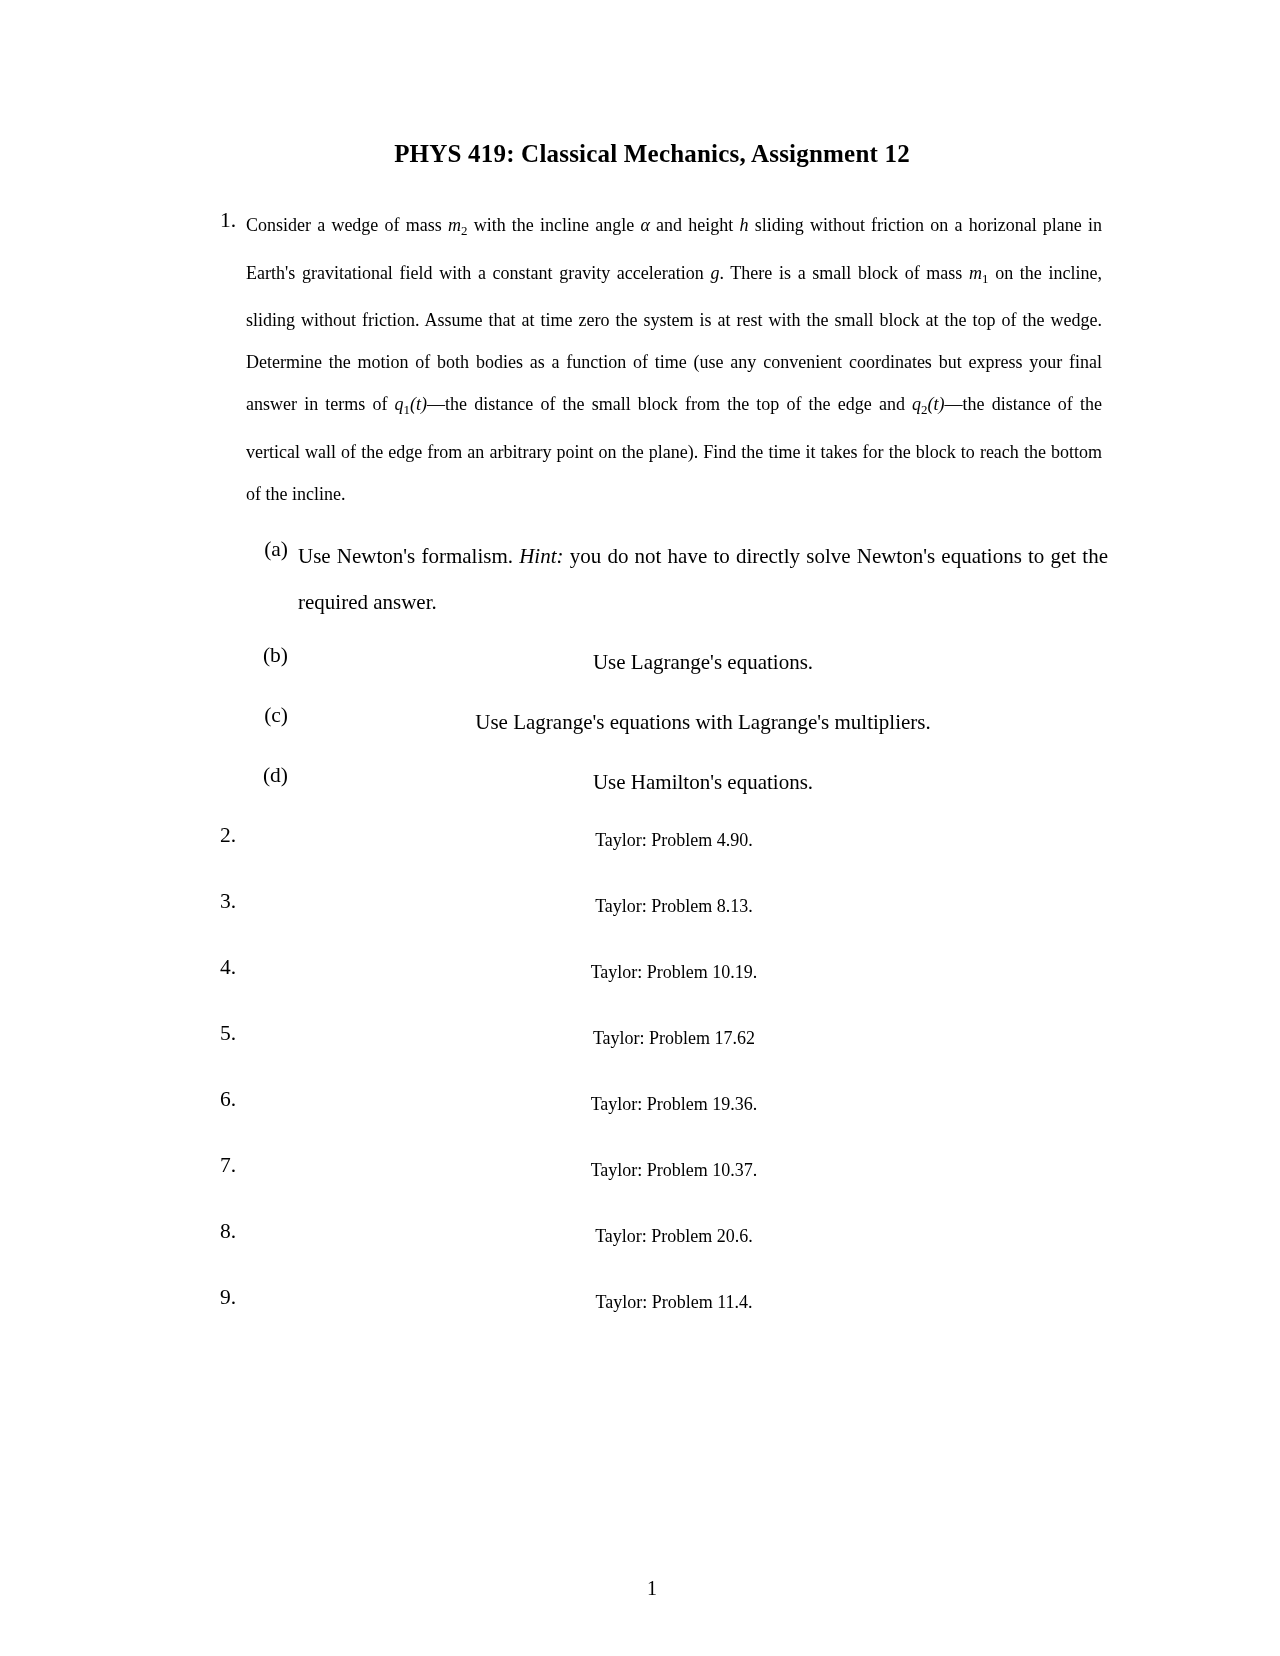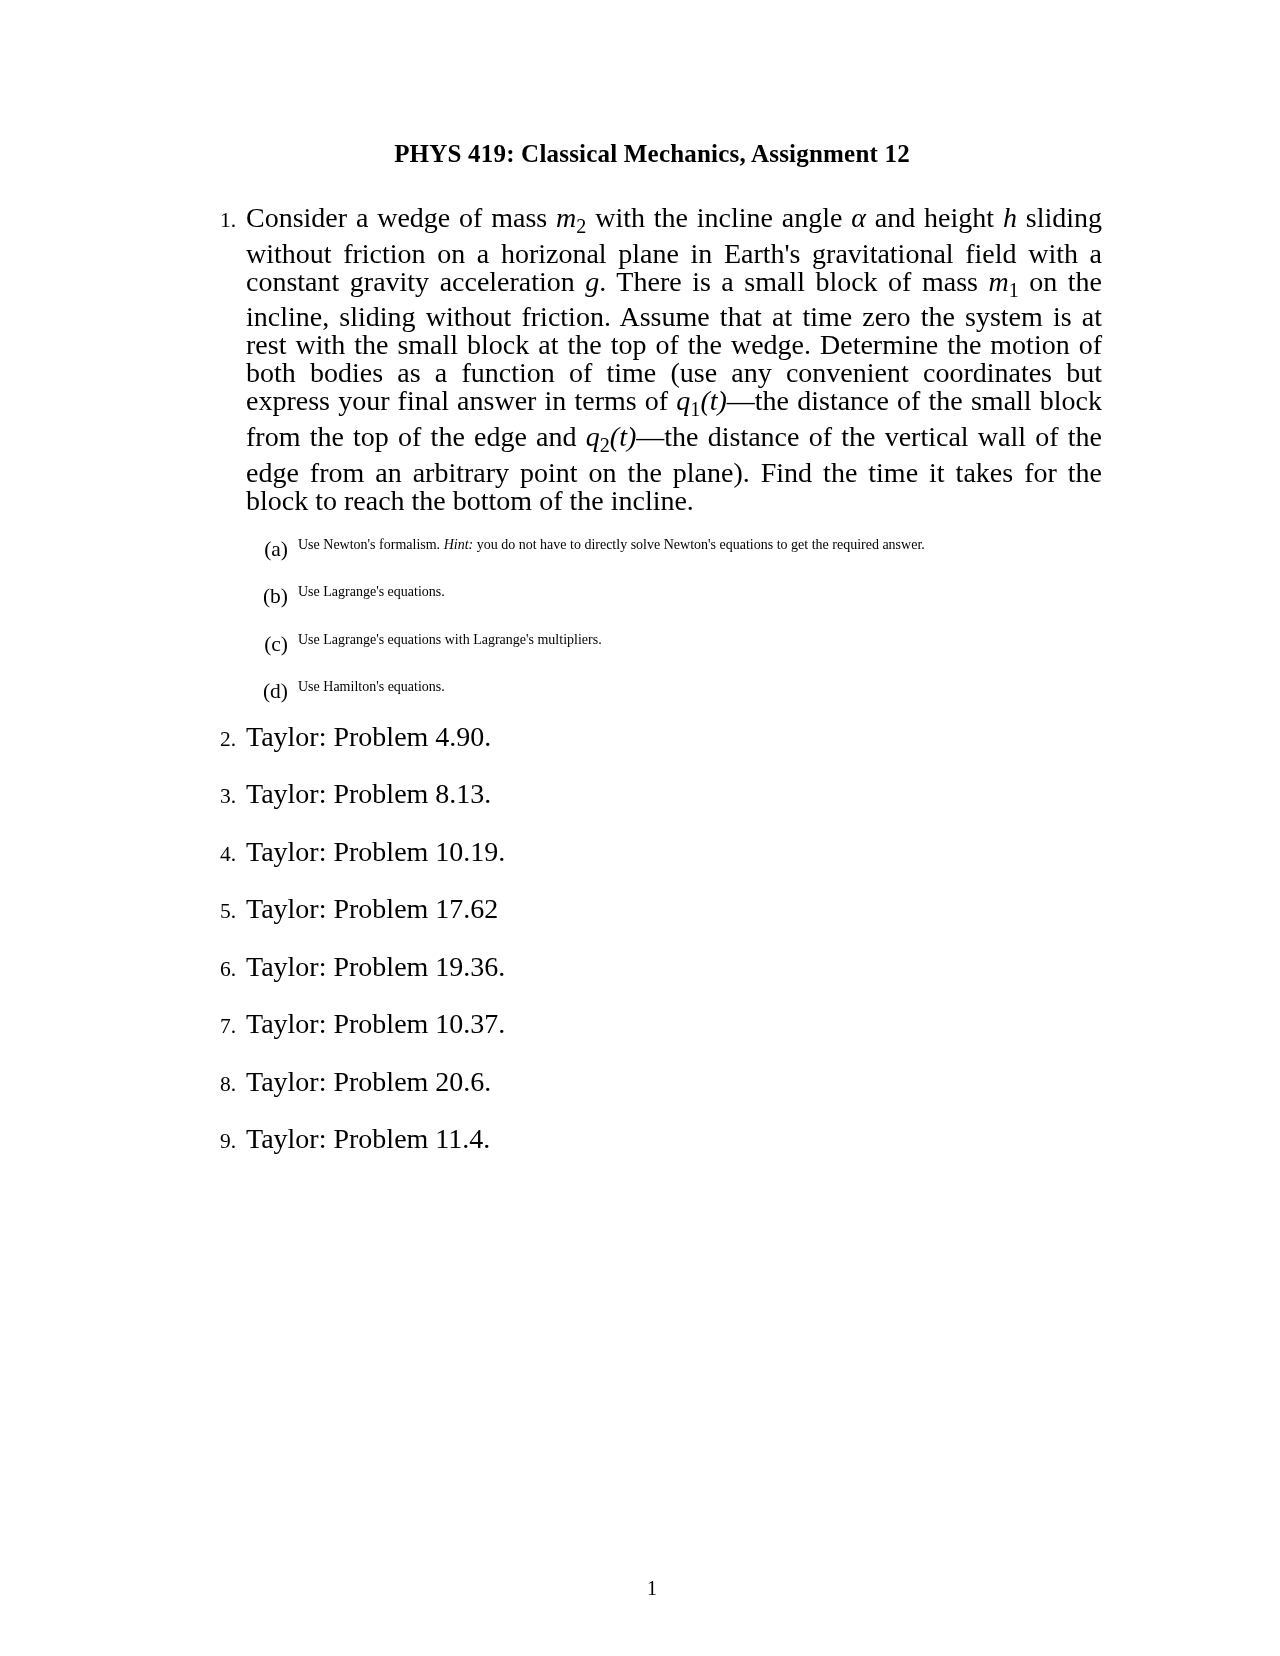--- a/index.html
+++ b/index.html
@@ -52,22 +52,22 @@
   .item .num {
     width: 34px;
     flex: none;
     text-align: right;
     font-size: 21.5px;
     line-height: 33.5px;
     padding-right: 10px;
   }
   .item .body {
     flex: 1;
-    font-size: 28px;
-    line-height: 28px;
+    font-size: 18px;
+    line-height: 42px;
     text-align: justify;
     text-justify: inter-word;
     hyphens: none;
   }
   .item.prob1 { margin-bottom: 18px; }
   .sublist {
     list-style: none;
     margin: 12px 0 0 0;
     padding: 0;
     width: 868px;
@@ -81,25 +81,25 @@
   .subitem .num {
     width: 48px;
     flex: none;
     text-align: right;
     font-size: 21.5px;
     line-height: 33.5px;
     padding-right: 10px;
   }
   .subitem .body {
     flex: 1;
-    font-size: 14px;
-    line-height: 23px;
+    font-size: 21px;
+    line-height: 46px;
     text-align: justify;
   }
-  .short .body { text-align: left; }
+  .short .body { text-align: center; }
   .mi {
     font-family: "Liberation Serif", "DejaVu Serif", serif;
     font-style: italic;
   }
   .mi sub {
     font-style: normal;
     font-size: 0.72em;
     vertical-align: -0.28em;
   }
   .hint { font-style: italic; }

